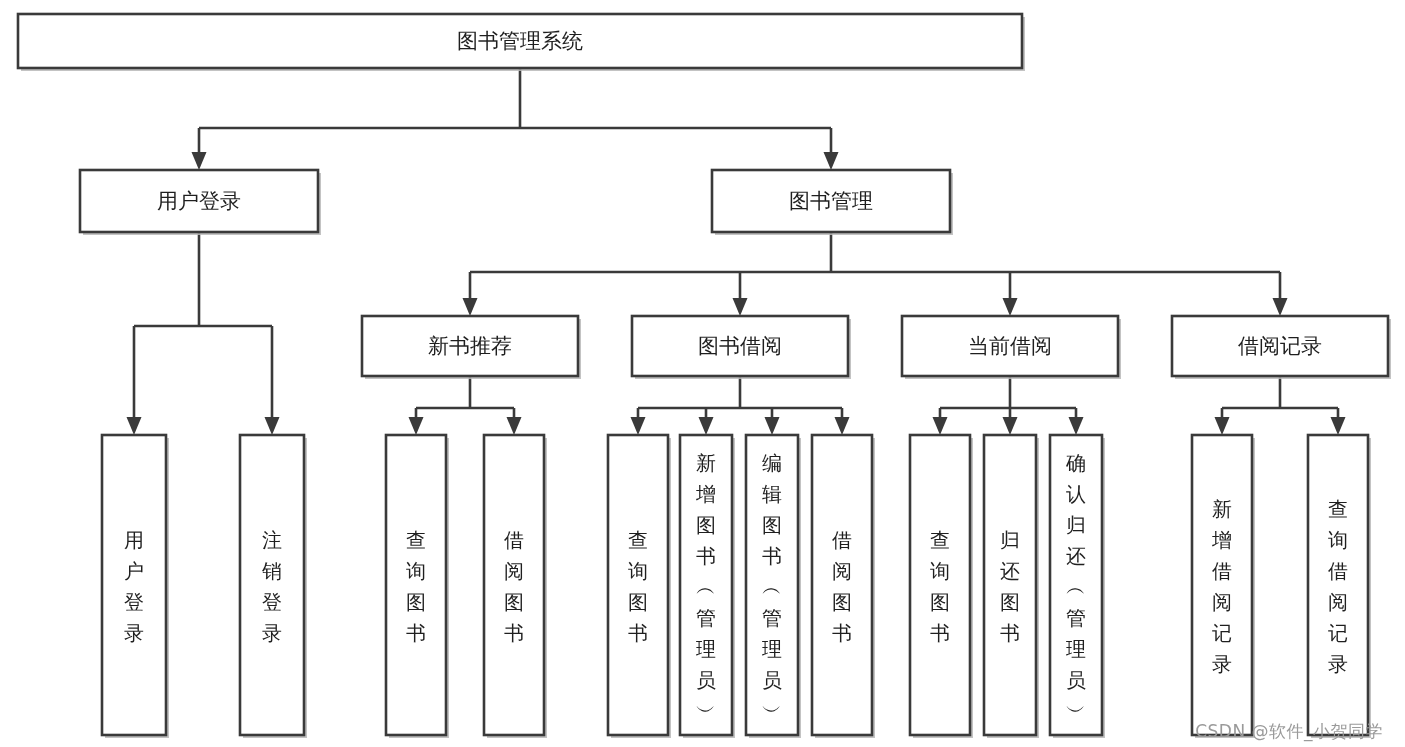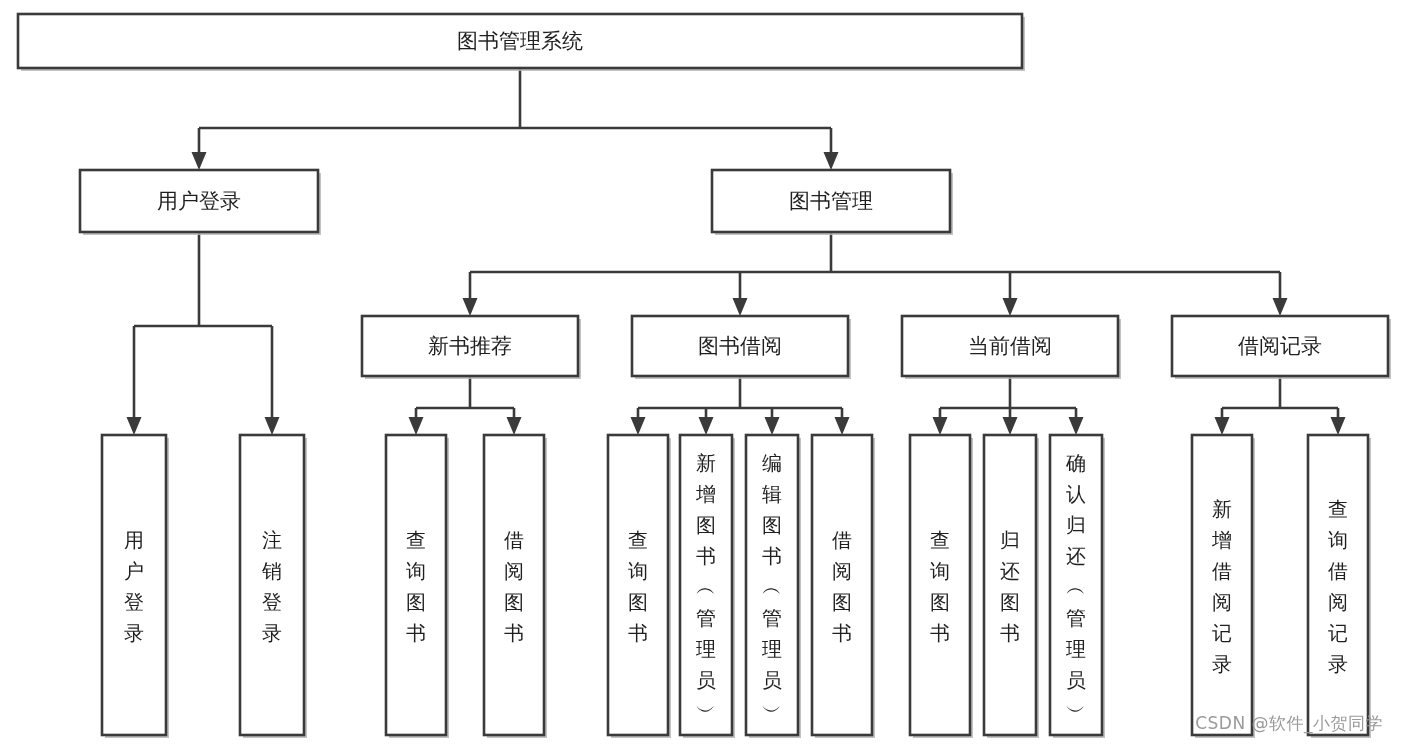--- a/index.html
+++ b/index.html
@@ -51,21 +51,21 @@
   }
   .node-label-v {
     font-family: "DejaVu Sans", "Liberation Sans", sans-serif;
     font-size: 20px;
     fill: #1f1f1f;
     text-anchor: middle;
   }
   .watermark {
     position: absolute;
     right: 14px;
-    bottom: 12px;
+    bottom: 4px;
     font-family: "DejaVu Sans", "Liberation Sans", sans-serif;
     font-size: 17px;
     color: #9a9a9a;
     letter-spacing: 0.5px;
     white-space: nowrap;
     pointer-events: none;
   }
 </style>
 </head>
 <body>

